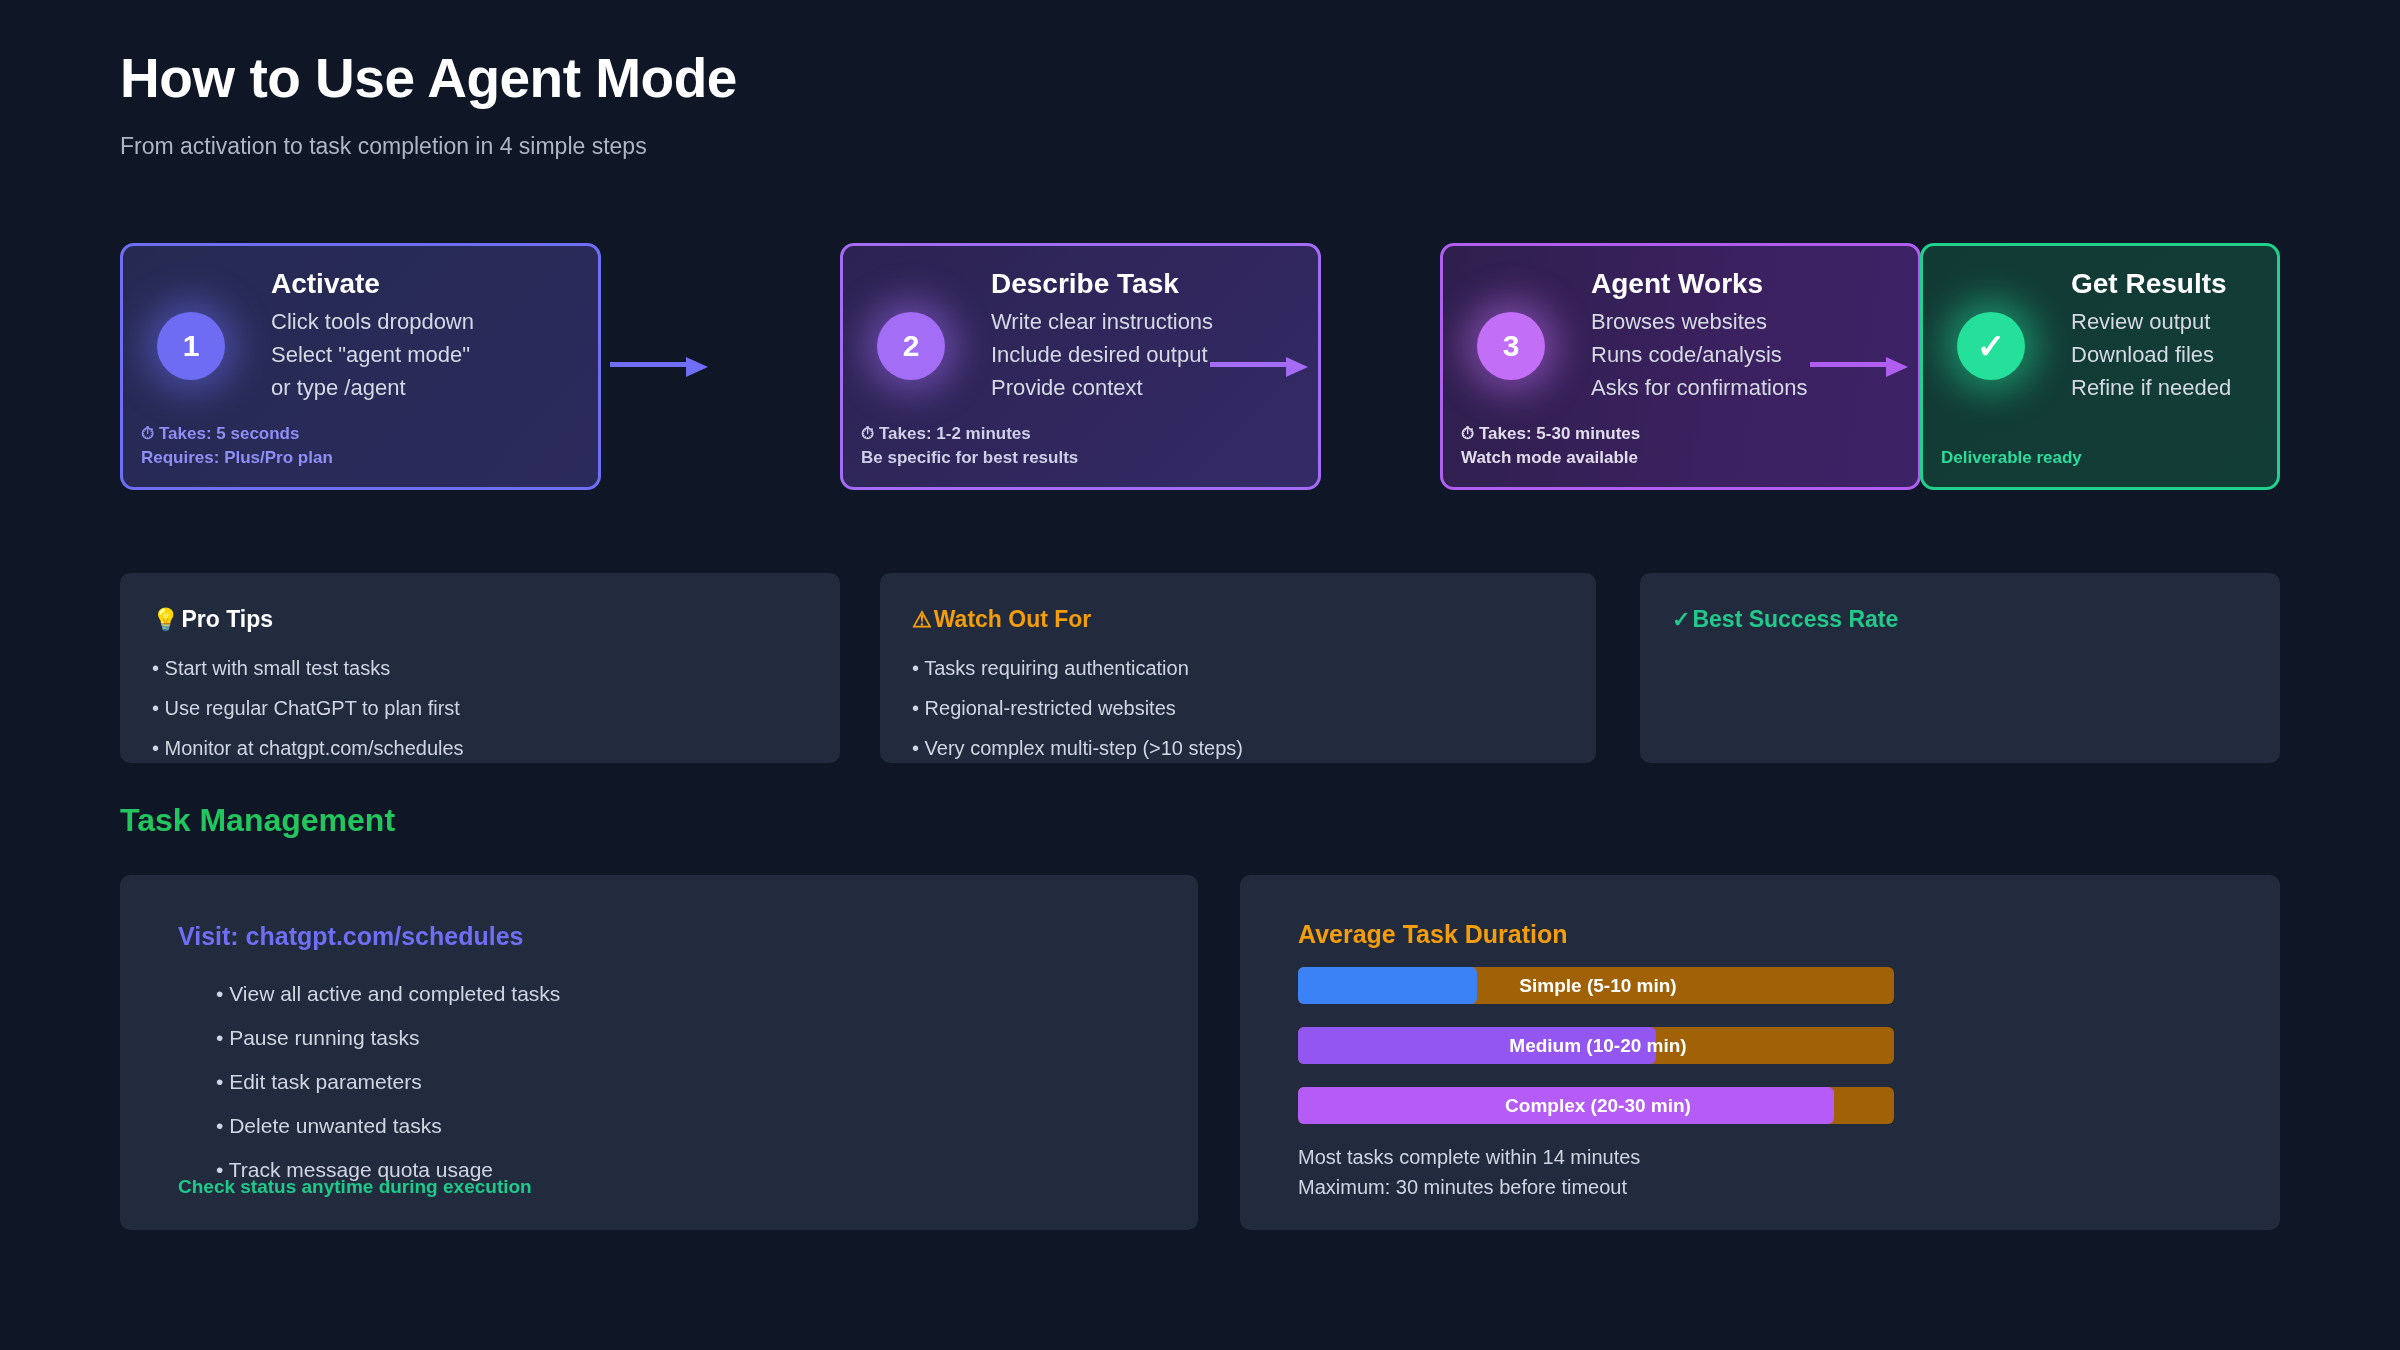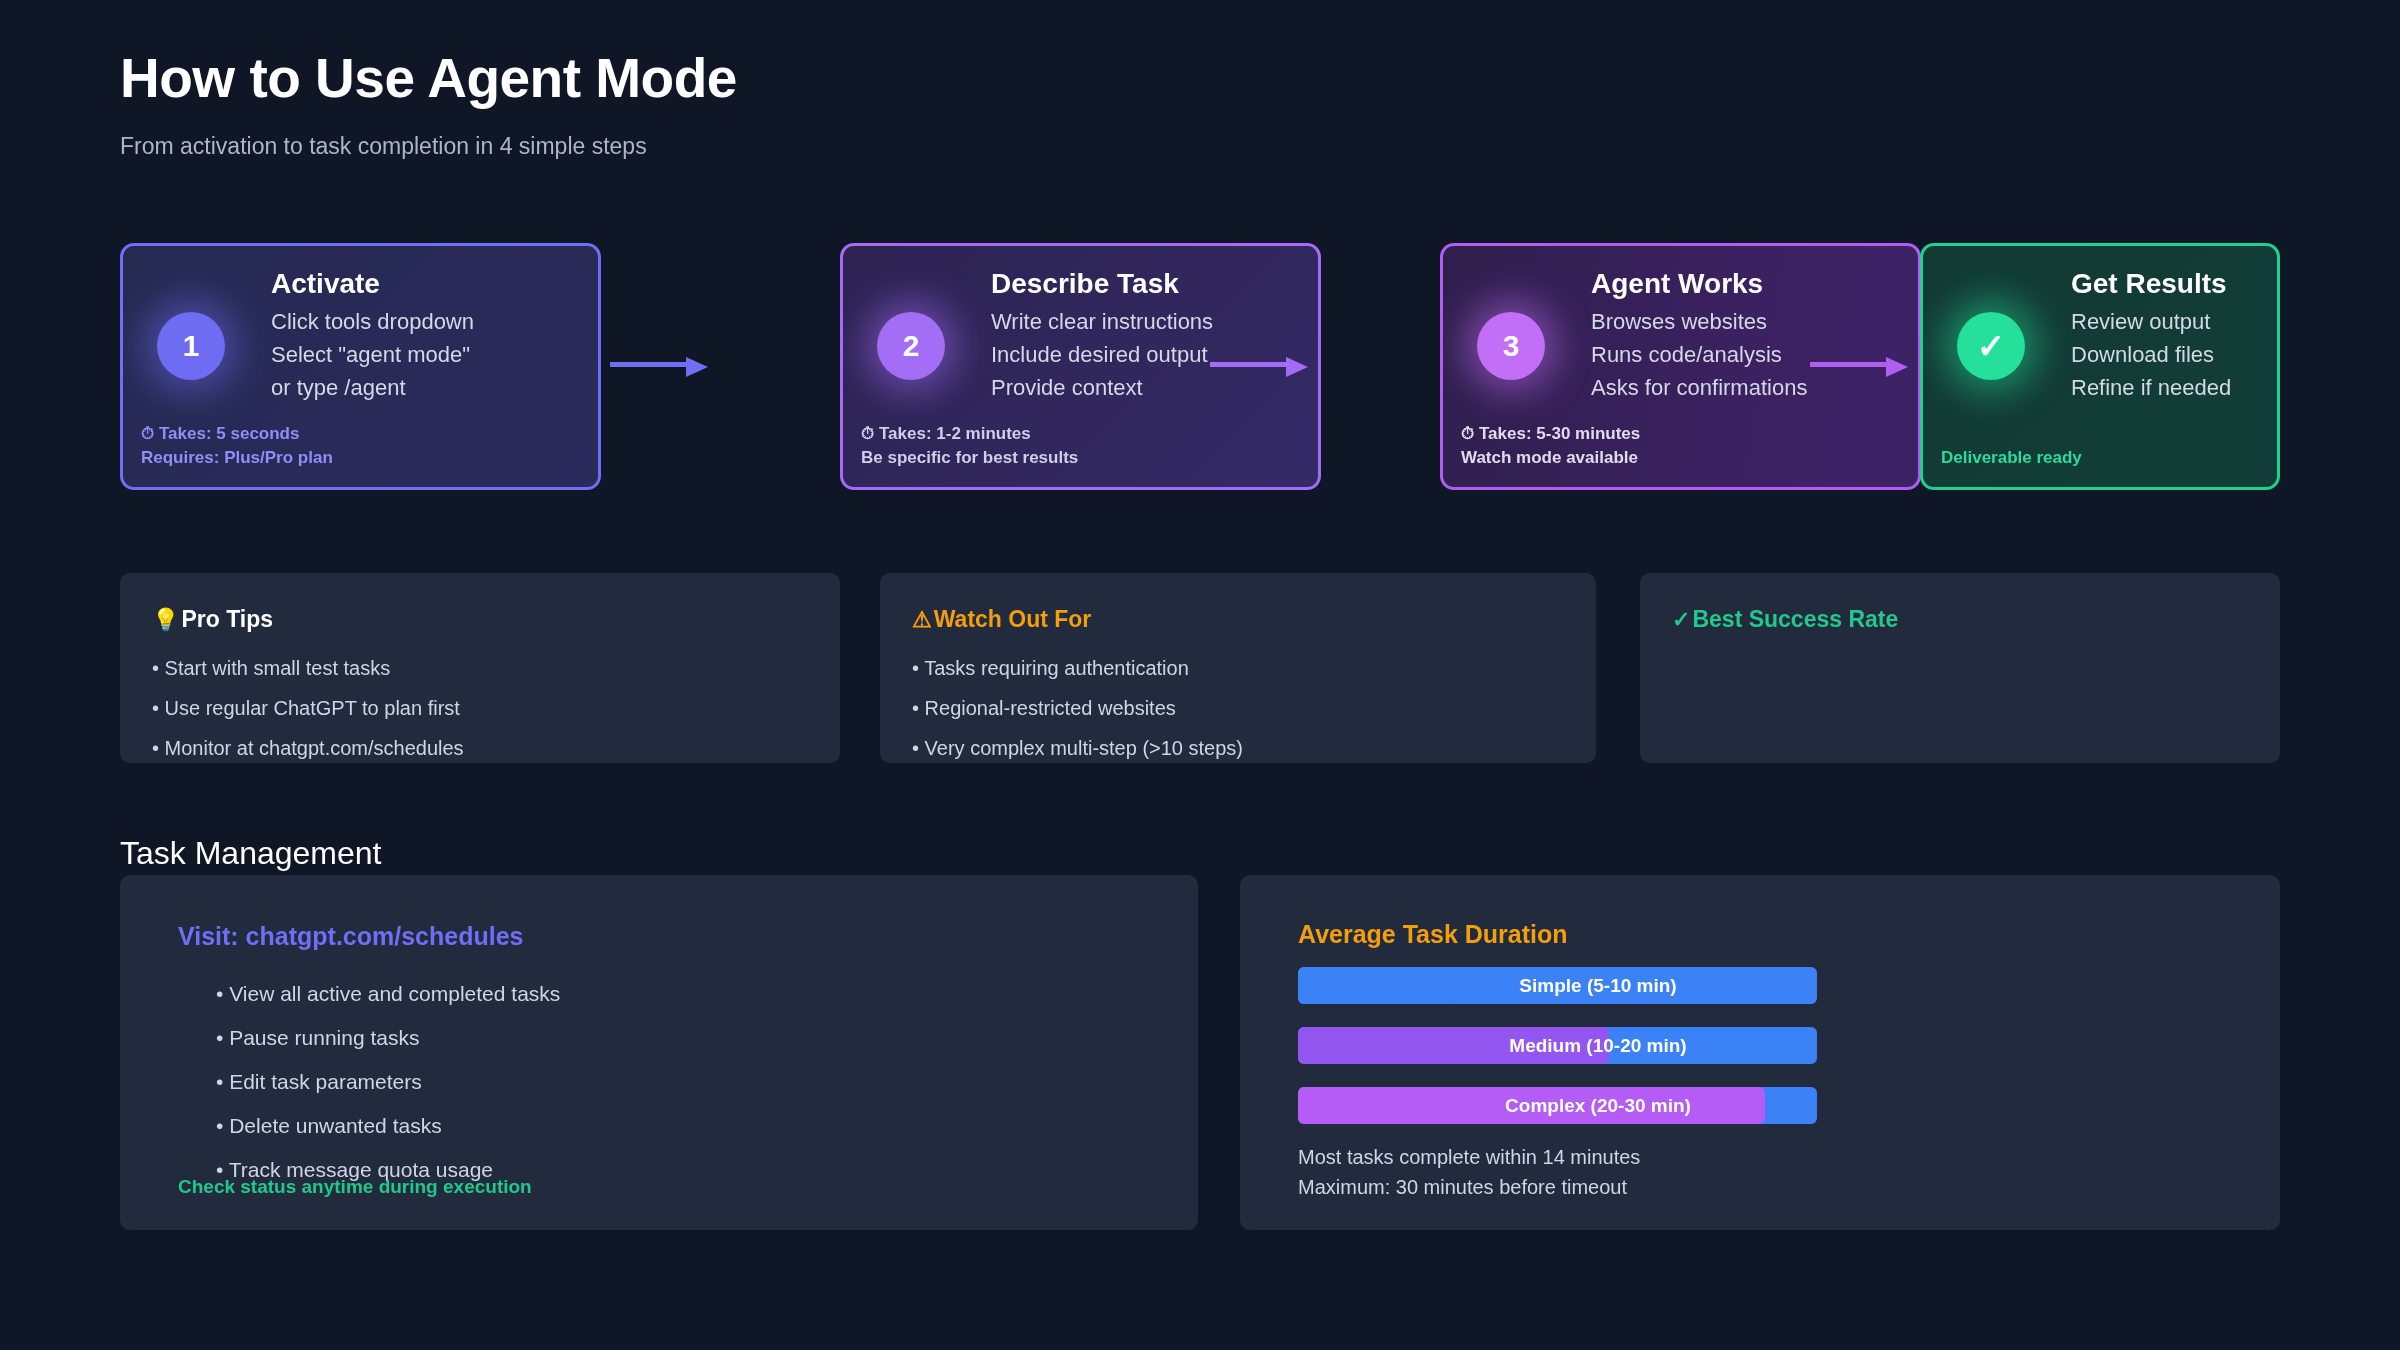--- a/index.html
+++ b/index.html
@@ -90,22 +90,22 @@
   .p2 .panel-title { color: #f59e0b; }
   .p3 .panel-title { color: #22c98a; }
   .panel-list { position: absolute; left: 32px; top: 85px; }
   .panel-list li {
     list-style: none; font-size: 20px; color: #cfd6e3; line-height: 1.0;
     margin-bottom: 20px;
   }
 
   
   .tm-title {
-    position: absolute; left: 120px; top: 835px;
-    font-size: 32px; font-weight: normal; color: #ffffff;
+    position: absolute; left: 120px; top: 802px;
+    font-size: 32px; font-weight: bold; color: #22c55e;
   }
   .tm-left {
     position: absolute; left: 120px; top: 875px;
     width: 1078px; height: 355px;
     background: #222b3d; border-radius: 10px;
   }
   .tm-right {
     position: absolute; left: 1240px; top: 875px;
     width: 1040px; height: 355px;
     background: #222b3d; border-radius: 10px;
@@ -123,22 +123,22 @@
     position: absolute; left: 58px; bottom: 32px;
     font-size: 19px; font-weight: bold; color: #1fc98a;
   }
 
   .dur-title {
     position: absolute; left: 58px; top: 45px;
     font-size: 25px; font-weight: bold; color: #f59e0b;
   }
   .bars { position: absolute; left: 58px; top: 92px; width: 600px; }
   .bar-row {
-    position: relative; width: 519px; height: 37px;
-    background: #3b82f6; border-radius: 6px; margin-bottom: 23px;
+    position: relative; width: 596px; height: 37px;
+    background: #a16207; border-radius: 6px; margin-bottom: 23px;
   }
   .bar-fill {
     position: absolute; left: 0; top: 0; height: 37px; border-radius: 6px;
   }
   .bar-label {
     position: absolute; left: 0; top: 0; width: 600px; height: 37px;
     display: flex; align-items: center; justify-content: center;
     font-size: 19px; font-weight: bold; color: #ffffff;
   }
   .dur-notes { position: absolute; left: 58px; top: 267px; }

